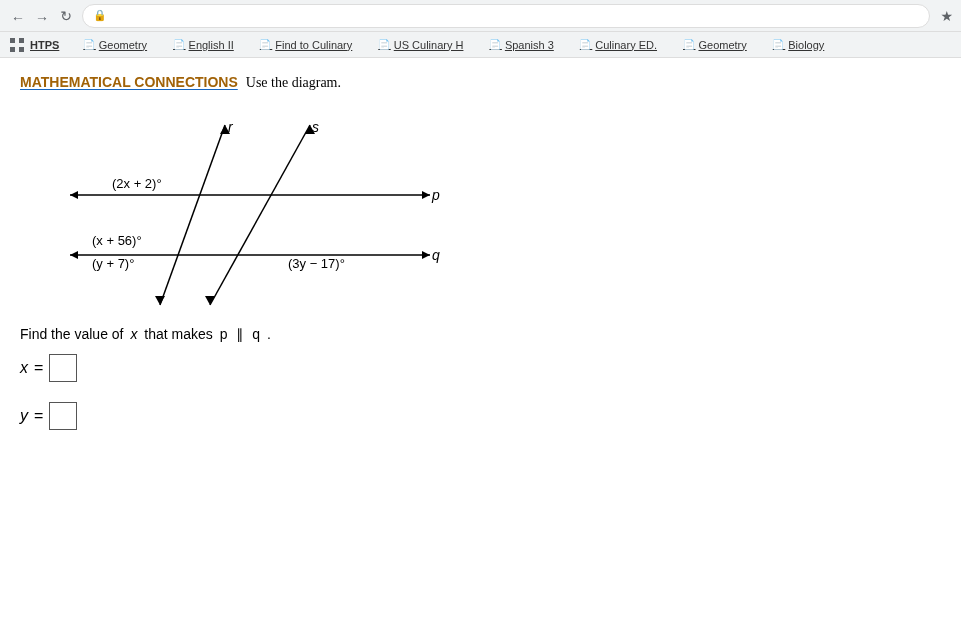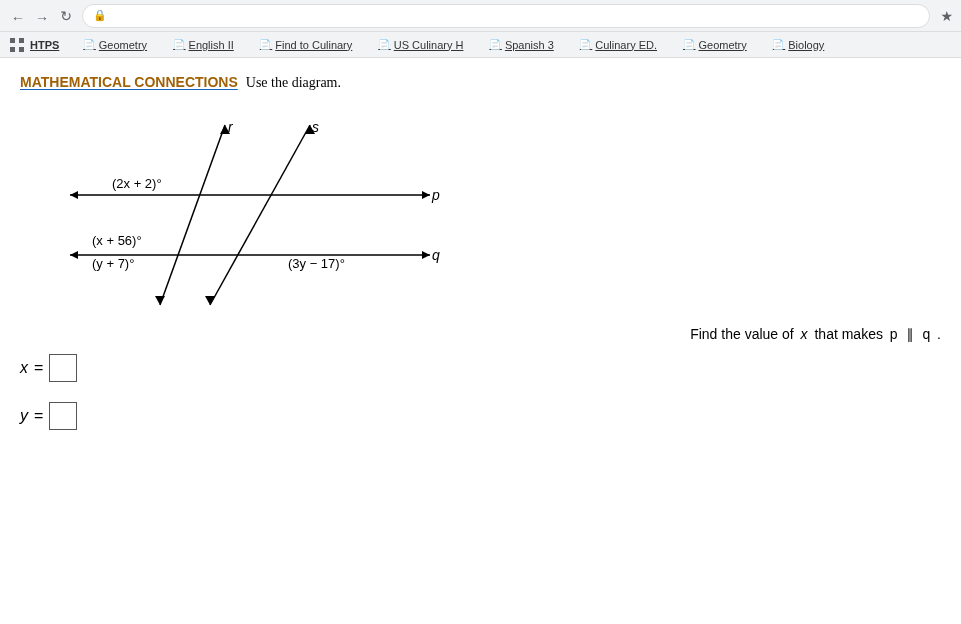--- a/index.html
+++ b/index.html
@@ -131,21 +131,20 @@
     .diagram-svg {
       width: 420px;
       height: 200px;
     }
 
     
     .question-text {
       font-size: 14px;
       color: #000;
       margin: 8px 0 12px 0;
-      text-align: right;
     }
 
     
     .input-row {
       display: flex;
       align-items: center;
       gap: 6px;
       margin-bottom: 20px;
       font-size: 16px;
       color: #000;

